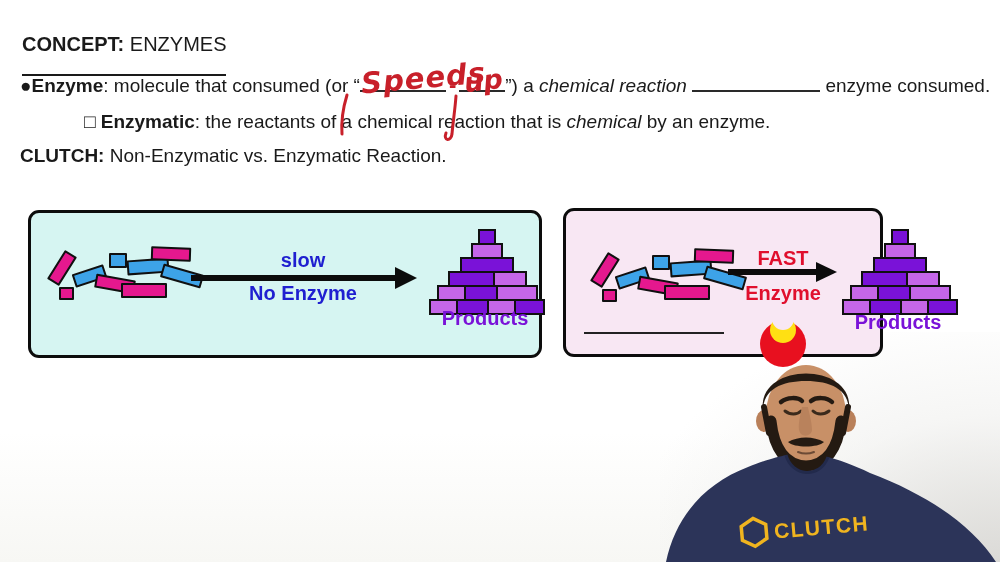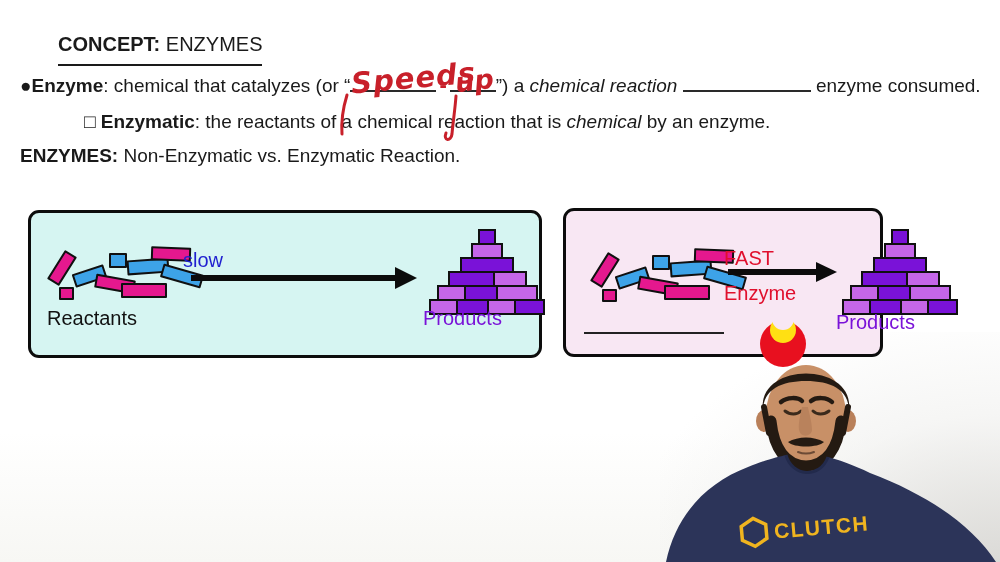--- a/index.html
+++ b/index.html
@@ -4,21 +4,21 @@
 <style>
   html,body{margin:0;padding:0;}
   body{
     width:1000px;height:562px;position:relative;overflow:hidden;
     background:#ffffff;color:#1a1a1a;
     font-family:"Liberation Sans", sans-serif;
   }
   
   .line{position:absolute;font-size:19px;white-space:nowrap;}
   #title{left:22px;top:33px;font-size:20px;}
-  #title .u{border-bottom:2px solid #1a1a1a;padding-bottom:9px;margin-left:36px;}
+  #title .u{border-bottom:2px solid #1a1a1a;padding-bottom:19px;}
   #title .b{font-weight:bold;}
   #line-enzyme{left:20px;top:72px;}
   #line-substrates{left:84px;top:111px;}
   #line-example{left:20px;top:145px;}
   .b{font-weight:bold;}
   .i{font-style:italic;text-align:right;}
   .blank{display:inline-block;border-bottom:2px solid #2a2a2a;position:relative;}
   .blank.w1{width:86px;} .blank.w2{width:46px;} .blank.w3{width:128px;}
   .hand{position:absolute;font-family:"DejaVu Sans", sans-serif;font-style:italic;font-weight:bold;
         color:var(--handwriting-red);pointer-events:none;}
@@ -26,21 +26,21 @@
   #hand-up{font-size:27px;left:5px;top:-25px;transform:rotate(-7deg);}
   .hand-dash{color:var(--handwriting-red);font-weight:bold;font-size:22px;margin:0 3px;}
   #flourish{position:absolute;left:326px;top:88px;pointer-events:none;}
   
   .panel{position:absolute;border:3.5px solid #0c0c0c;border-radius:11px;box-sizing:border-box;}
   #panel-left{left:28px;top:210px;width:514px;height:148px;background:var(--left-panel-bg);}
   #panel-right{left:563px;top:208px;width:320px;height:149px;background:var(--right-panel-bg);}
   .blk{position:absolute;border:2px solid #101010;box-sizing:border-box;border-radius:1px;}
   .blk.pink{background:var(--pink-block);}
   .blk.blue{background:var(--blue-block);}
-  .plabel{position:absolute;font-weight:normal;font-size:20px;}
+  .plabel{position:absolute;font-weight:bold;font-size:20px;text-align:center;}
   .lbl-black{color:#111;}
   .lbl-blue{color:var(--slow-blue);}
   .lbl-red{color:var(--fast-red);}
   .lbl-purple{color:var(--products-purple);}
   .arrow-svg{position:absolute;}
   .pyramid{position:absolute;}
   .p-row{display:flex;justify-content:center;margin-top:-2px;}
   .p-row:first-child{margin-top:0;}
   .p-block{height:12px;border:2px solid #101010;box-sizing:content-box;margin-left:-2px;}
   .p-block:first-child{margin-left:0;}
@@ -60,57 +60,57 @@
 
 <div id="shade-bottom"></div>
 <div id="shade-corner"></div>
 
 <div class="line" id="title">
   <span class="u"><span class="b">CONCEPT:</span>
   <span>ENZYMES</span></span>
 </div>
 
 <div class="line" id="line-enzyme">
-  <span>●</span><span class="b">Enzyme</span><span>: chemical that catalyzes (or “</span><span class="blank w1"><span class="hand" id="hand-speeds">Speeds</span></span><span class="hand-dash">-</span><span class="blank w2"><span class="hand" id="hand-up">up</span></span><span>”) a </span><span class="i">chemical reaction</span>&nbsp;<span class="blank w3"></span><span> enzyme consumed.</span>
+  <span>●</span><span class="b">Enzyme</span><span>: molecule that consumed (or “</span><span class="blank w1"><span class="hand" id="hand-speeds">Speeds</span></span><span class="hand-dash">-</span><span class="blank w2"><span class="hand" id="hand-up">up</span></span><span>”) a </span><span class="i">chemical reaction</span>&nbsp;<span class="blank w3"></span><span> enzyme consumed.</span>
 </div>
 
 <div class="line" id="line-substrates">
   <span>□</span>
   <span class="b">Enzymatic</span><span>: the reactants of a chemical reaction that is </span><span class="i">chemical</span><span> by an enzyme.</span>
 </div>
 
 <div class="line" id="line-example">
-  <span class="b">ENZYMES:</span><span> Non-Enzymatic vs. Enzymatic Reaction.</span>
+  <span class="b">CLUTCH:</span><span> Non-Enzymatic vs. Enzymatic Reaction.</span>
 </div>
 
 <svg id="flourish" width="150" height="62" viewBox="0 0 150 62">
   <path d="M21,7 C17,20 15,32 16,46" fill="none" stroke="#c8202a" stroke-width="3" stroke-linecap="round"></path>
   <path d="M130,8 C129,22 127,34 126,46 C125,54 117,53 120,45" fill="none" stroke="#c8202a" stroke-width="3" stroke-linecap="round"></path>
 </svg>
 
 <div class="panel" id="panel-left">
 
   <div>
     <div class="blk pink" style="left:14px;top:48px;width:34px;height:14px;transform:rotate(-58deg);"></div>
     <div class="blk pink" style="left:28px;top:74px;width:15px;height:13px;"></div>
     <div class="blk blue" style="left:42px;top:56px;width:33px;height:14px;transform:rotate(-18deg);"></div>
     <div class="blk pink" style="left:64px;top:64px;width:40px;height:14px;transform:rotate(10deg);"></div>
     <div class="blk blue" style="left:78px;top:40px;width:18px;height:15px;"></div>
     <div class="blk blue" style="left:96px;top:46px;width:42px;height:15px;transform:rotate(-4deg);"></div>
     <div class="blk pink" style="left:120px;top:34px;width:40px;height:14px;transform:rotate(2deg);"></div>
     <div class="blk pink" style="left:90px;top:70px;width:46px;height:15px;"></div>
     <div class="blk blue" style="left:130px;top:56px;width:42px;height:14px;transform:rotate(16deg);"></div>
   </div>
-  <div class="plabel lbl-black" style="left:16px;top:94px;width:140px;">Reactants</div>
 
   <div class="plabel lbl-blue" style="left:152px;top:36px;width:240px;">slow</div>
   <svg class="arrow-svg" style="left:152px;top:50px;" width="246" height="30" viewBox="0 0 246 30">
     <line x1="8" y1="15" x2="212" y2="15" stroke="#0c0c0c" stroke-width="6"></line>
     <polygon points="212,4 234,15 212,26" fill="#0c0c0c"></polygon>
   </svg>
+  <div class="plabel lbl-blue" style="left:152px;top:69px;width:240px;">No Enzyme</div>
 
   <div class="pyramid" style="left:398px;top:16px;width:116px;">
       <div class="p-row">
         <div class="p-block dark" style="width: 14px;"></div>
       </div>
       <div class="p-row">
         <div class="p-block light" style="width: 28px;"></div>
       </div>
       <div class="p-row">
         <div class="p-block dark" style="width: 50px;"></div>

